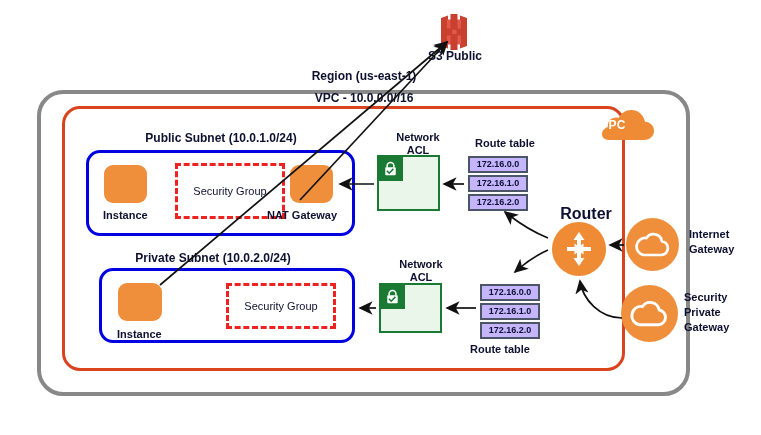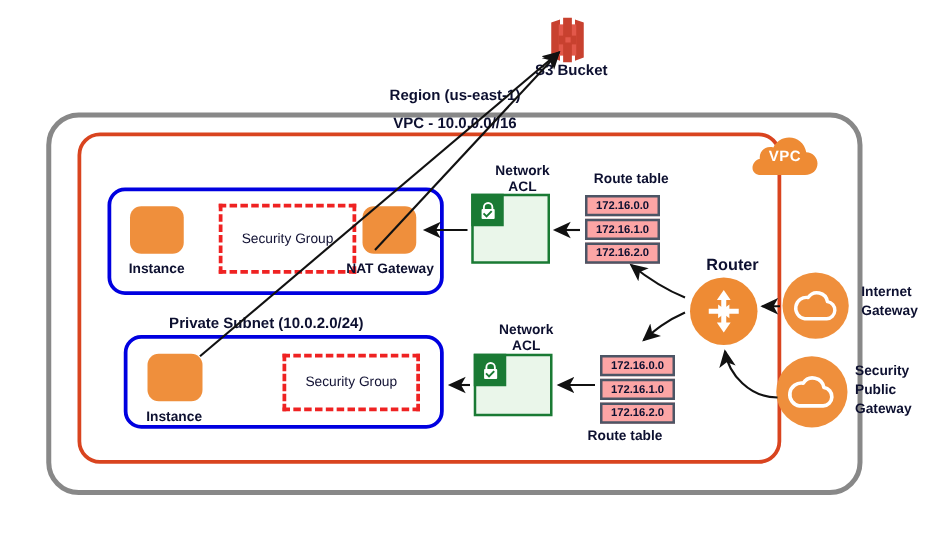--- a/index.html
+++ b/index.html
@@ -98,21 +98,21 @@
   .lock-glyph { display: block; }
 
   
   .rt-group { position: absolute; }
   #rt-public  { left: 468px; top: 156px; }
   #rt-private { left: 480px; top: 284px; }
   .rt-chip {
     width: 56px;
     height: 13px;
     border: 2px solid #4c5565;
-    background: #fca5a5;
+    background: #c4b5fd;
     color: #0d1030;
     font-size: 9px;
     font-weight: bold;
     text-align: center;
     line-height: 13px;
     margin-bottom: 2px;
     box-sizing: content-box;
   }
 
   
@@ -131,21 +131,20 @@
   
   #vpc-badge {
     position: absolute;
     left: 600px; top: 108px;
     width: 56px; height: 34px;
   }
   #vpc-badge .vpc-text {
     position: absolute;
     left: 0; top: 10px;
     width: 56px;
-    text-align: center;
     color: #ffffff;
     font-size: 12px;
     font-weight: bold;
     letter-spacing: 0.4px;
   }
 
   
   #s3-icon { position: absolute; left: 437px; top: 14px; width: 34px; height: 36px; }
 
   svg.overlay {
@@ -160,34 +159,35 @@
 
 <div id="canvas">
 
   <div class="region-box"></div>
   <div class="vpc-box"></div>
   <div class="subnet-box" id="public-subnet-box"></div>
   <div class="subnet-box" id="private-subnet-box"></div>
 
   <div class="lbl ctr" style="left:364px; top:70px; font-size:12px;">Region (us-east-1)</div>
   <div class="lbl ctr" style="left:364px; top:92px; font-size:12px;">VPC - 10.0.0.0//16</div>
+  <div class="lbl ctr" style="left:221px; top:132px; font-size:12px;">Public Subnet (10.0.1.0/24)</div>
   <div class="lbl ctr" style="left:213px; top:252px; font-size:12px;">Private Subnet (10.0.2.0/24)</div>
 
   <div class="sg-box" id="public-sg">
     <span class="sg-text">Security Group</span>
   </div>
   <div class="sg-box" id="private-sg">
     <span class="sg-text">Security Group</span>
   </div>
 
   <div class="tile" id="public-instance-tile"></div>
   <div class="lbl" style="left:103px; top:209px; font-size:11px;">Instance</div>
 
   <div class="tile" id="nat-gateway-tile"></div>
-  <div class="lbl" style="left:277px; top:209px; font-size:11px;">NAT Gateway</div>
+  <div class="lbl" style="left:267px; top:209px; font-size:11px;">NAT Gateway</div>
 
   <div class="tile" id="private-instance-tile"></div>
   <div class="lbl" style="left:117px; top:328px; font-size:11px;">Instance</div>
 
   <div class="nacl-box" id="nacl-public">
     <div class="nacl-badge">
       <svg class="lock-glyph" width="17" height="17" viewBox="0 0 24 24" aria-hidden="true">
         <path d="M7.2 10.5V8.2a4.8 4.8 0 0 1 9.6 0v2.3" fill="none" stroke="#ffffff" stroke-width="2.1"></path>
         <rect x="4.6" y="10.2" width="14.8" height="11.2" rx="1.2" fill="#ffffff"></rect>
         <path d="M7.6 15.9l2.6 2.7 5.1-5.3" fill="none" stroke="#1a7a34" stroke-width="2.2" stroke-linecap="square"></path>
@@ -229,57 +229,57 @@
         <rect x="20" y="12" width="4" height="20"></rect>
         <polygon points="22,5 27.5,13 16.5,13"></polygon>
         <polygon points="22,39 27.5,31 16.5,31"></polygon>
         <rect x="10" y="20" width="11" height="4"></rect>
         <polygon points="25,22 17.5,27.5 17.5,16.5"></polygon>
         <rect x="23" y="20" width="11" height="4"></rect>
         <polygon points="19,22 26.5,27.5 26.5,16.5"></polygon>
       </g>
     </svg>
   </div>
-  <div class="lbl ctr" style="left:586px; top:205px; font-size:13px;">Router</div>
+  <div class="lbl ctr" style="left:586px; top:205px; font-size:16px;">Router</div>
 
   <div class="circle-node" id="igw-node">
     <svg width="40" height="28" viewBox="0 0 50 32" aria-hidden="true">
       <path d="M13.5 28.5h22a8.6 8.6 0 0 0 .7-17.1 10.6 10.6 0 0 0-19.3-4.1 8.1 8.1 0 0 0-3.4 21.2z" fill="none" stroke="#ffffff" stroke-width="3.4" stroke-linejoin="round"></path>
     </svg>
   </div>
   <div class="lbl" style="left:689px; top:228px; font-size:11px;">Internet</div>
   <div class="lbl" style="left:689px; top:243px; font-size:11px;">Gateway</div>
 
   <div class="circle-node" id="vgw-node">
     <svg width="43" height="30" viewBox="0 0 50 32" aria-hidden="true">
       <path d="M13.5 28.5h22a8.6 8.6 0 0 0 .7-17.1 10.6 10.6 0 0 0-19.3-4.1 8.1 8.1 0 0 0-3.4 21.2z" fill="none" stroke="#ffffff" stroke-width="3.4" stroke-linejoin="round"></path>
     </svg>
   </div>
   <div class="lbl" style="left:684px; top:291px; font-size:11px;">Security</div>
-  <div class="lbl" style="left:684px; top:306px; font-size:11px;">Public</div>
+  <div class="lbl" style="left:684px; top:306px; font-size:11px;">Private</div>
   <div class="lbl" style="left:684px; top:321px; font-size:11px;">Gateway</div>
 
   <div id="vpc-badge">
     <svg width="56" height="34" viewBox="0 0 56 34" aria-hidden="true">
       <path d="M13 32h31c6 0 10-4 10-9.2 0-5-3.8-8.8-9-9.1C43.6 6.6 38 2 31.3 2c-5.6 0-10.4 3.2-12.6 8-.8-.3-1.7-.4-2.6-.4-4.6 0-8.3 3.6-8.3 8 0 .5 0 1 .1 1.4C4.3 20 2 23 2 26.3 2 29.6 4.8 32 8.6 32z" fill="#ee8b34"></path>
     </svg>
     <div class="vpc-text">VPC</div>
   </div>
 
   <div id="s3-icon">
     <svg width="34" height="36" viewBox="0 0 34 36" aria-hidden="true">
       <path d="M4 4 L11 1.5 L11 34.5 L4 32 Z" fill="#c8412f"></path>
       <path d="M30 4 L23 1.5 L23 34.5 L30 32 Z" fill="#c8412f"></path>
       <rect x="10" y="5.5" width="14" height="25" fill="#e2584a"></rect>
       <rect x="13.5" y="0" width="7" height="36" fill="#c8412f"></rect>
       <rect x="10" y="14.5" width="14" height="7" fill="#c8412f"></rect>
       <rect x="15.3" y="15.8" width="4.2" height="4.2" fill="#e2584a"></rect>
     </svg>
   </div>
-  <div class="lbl" style="left:428px; top:50px; font-size:12px;">S3 Bucket</div>
+  <div class="lbl" style="left:428px; top:50px; font-size:12px;">S3 Public</div>
 
   <svg class="overlay">
     <defs>
       <marker id="ah" markerWidth="9" markerHeight="9" refX="7.4" refY="4.5" orient="auto">
         <path d="M0,0.6 L8.4,4.5 L0,8.4 L2.2,4.5 Z" fill="#111111"></path>
       </marker>
     </defs>
     <g stroke="#111111" stroke-width="1.7" fill="none">
 
       <line x1="300" y1="200" x2="447" y2="42" marker-end="url(#ah)"></line>

